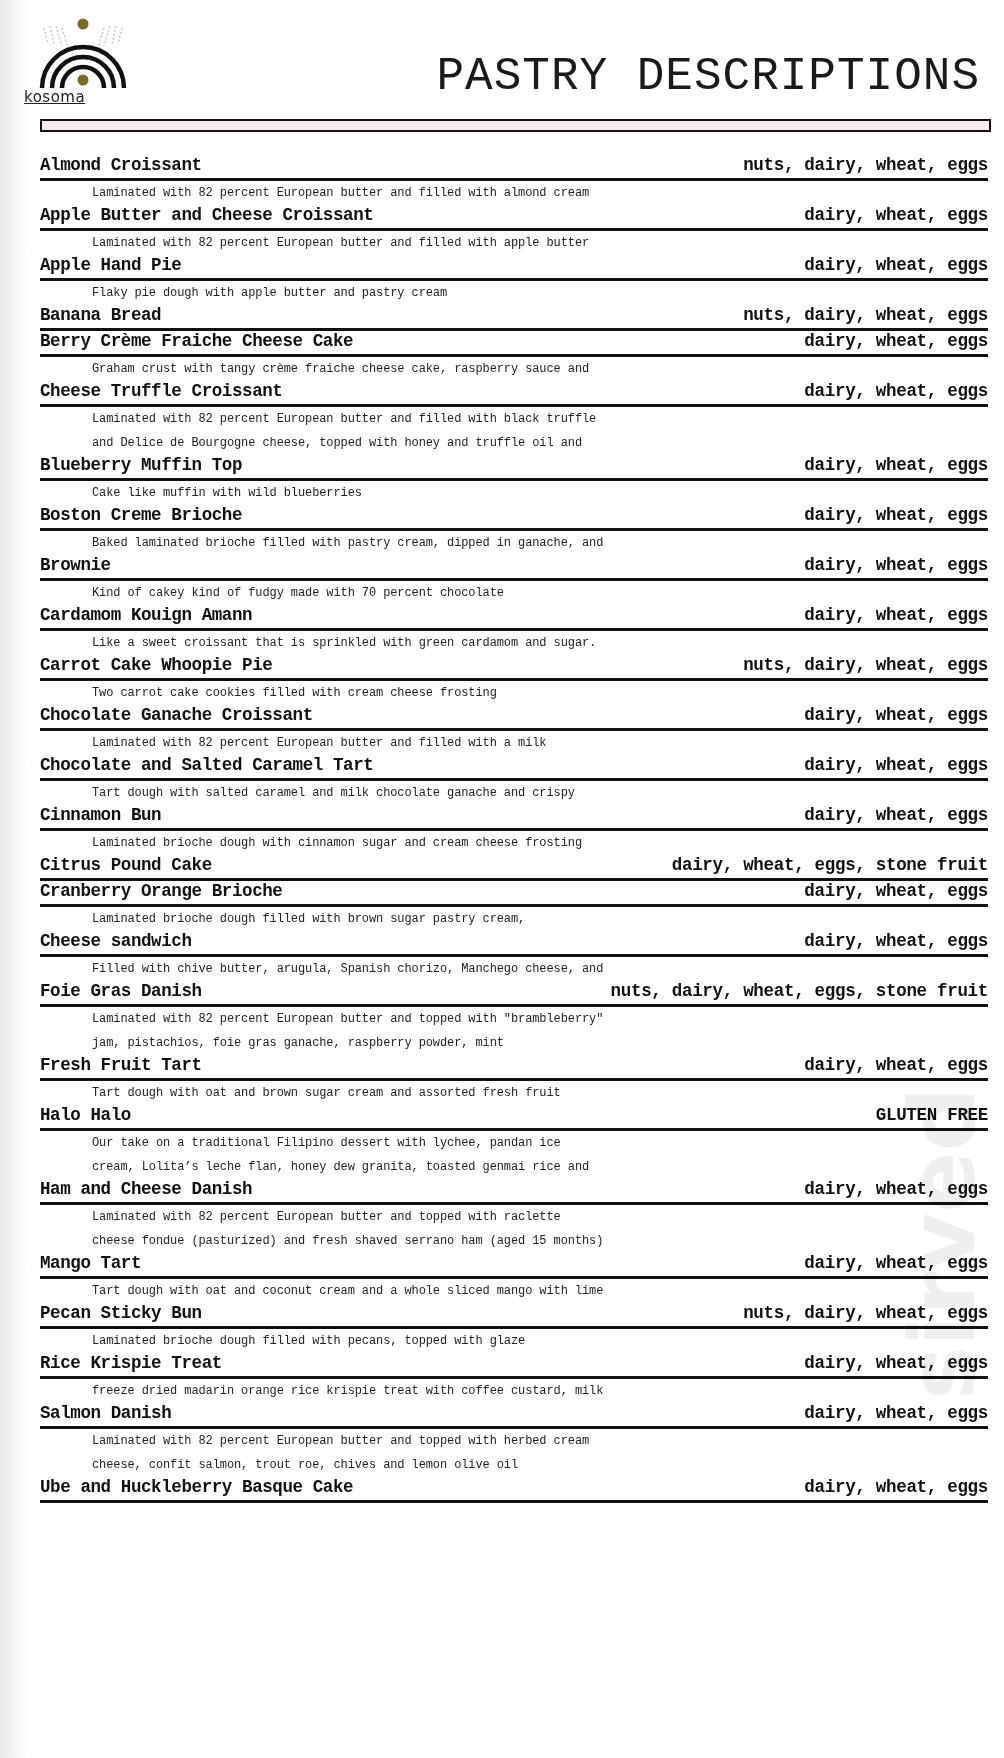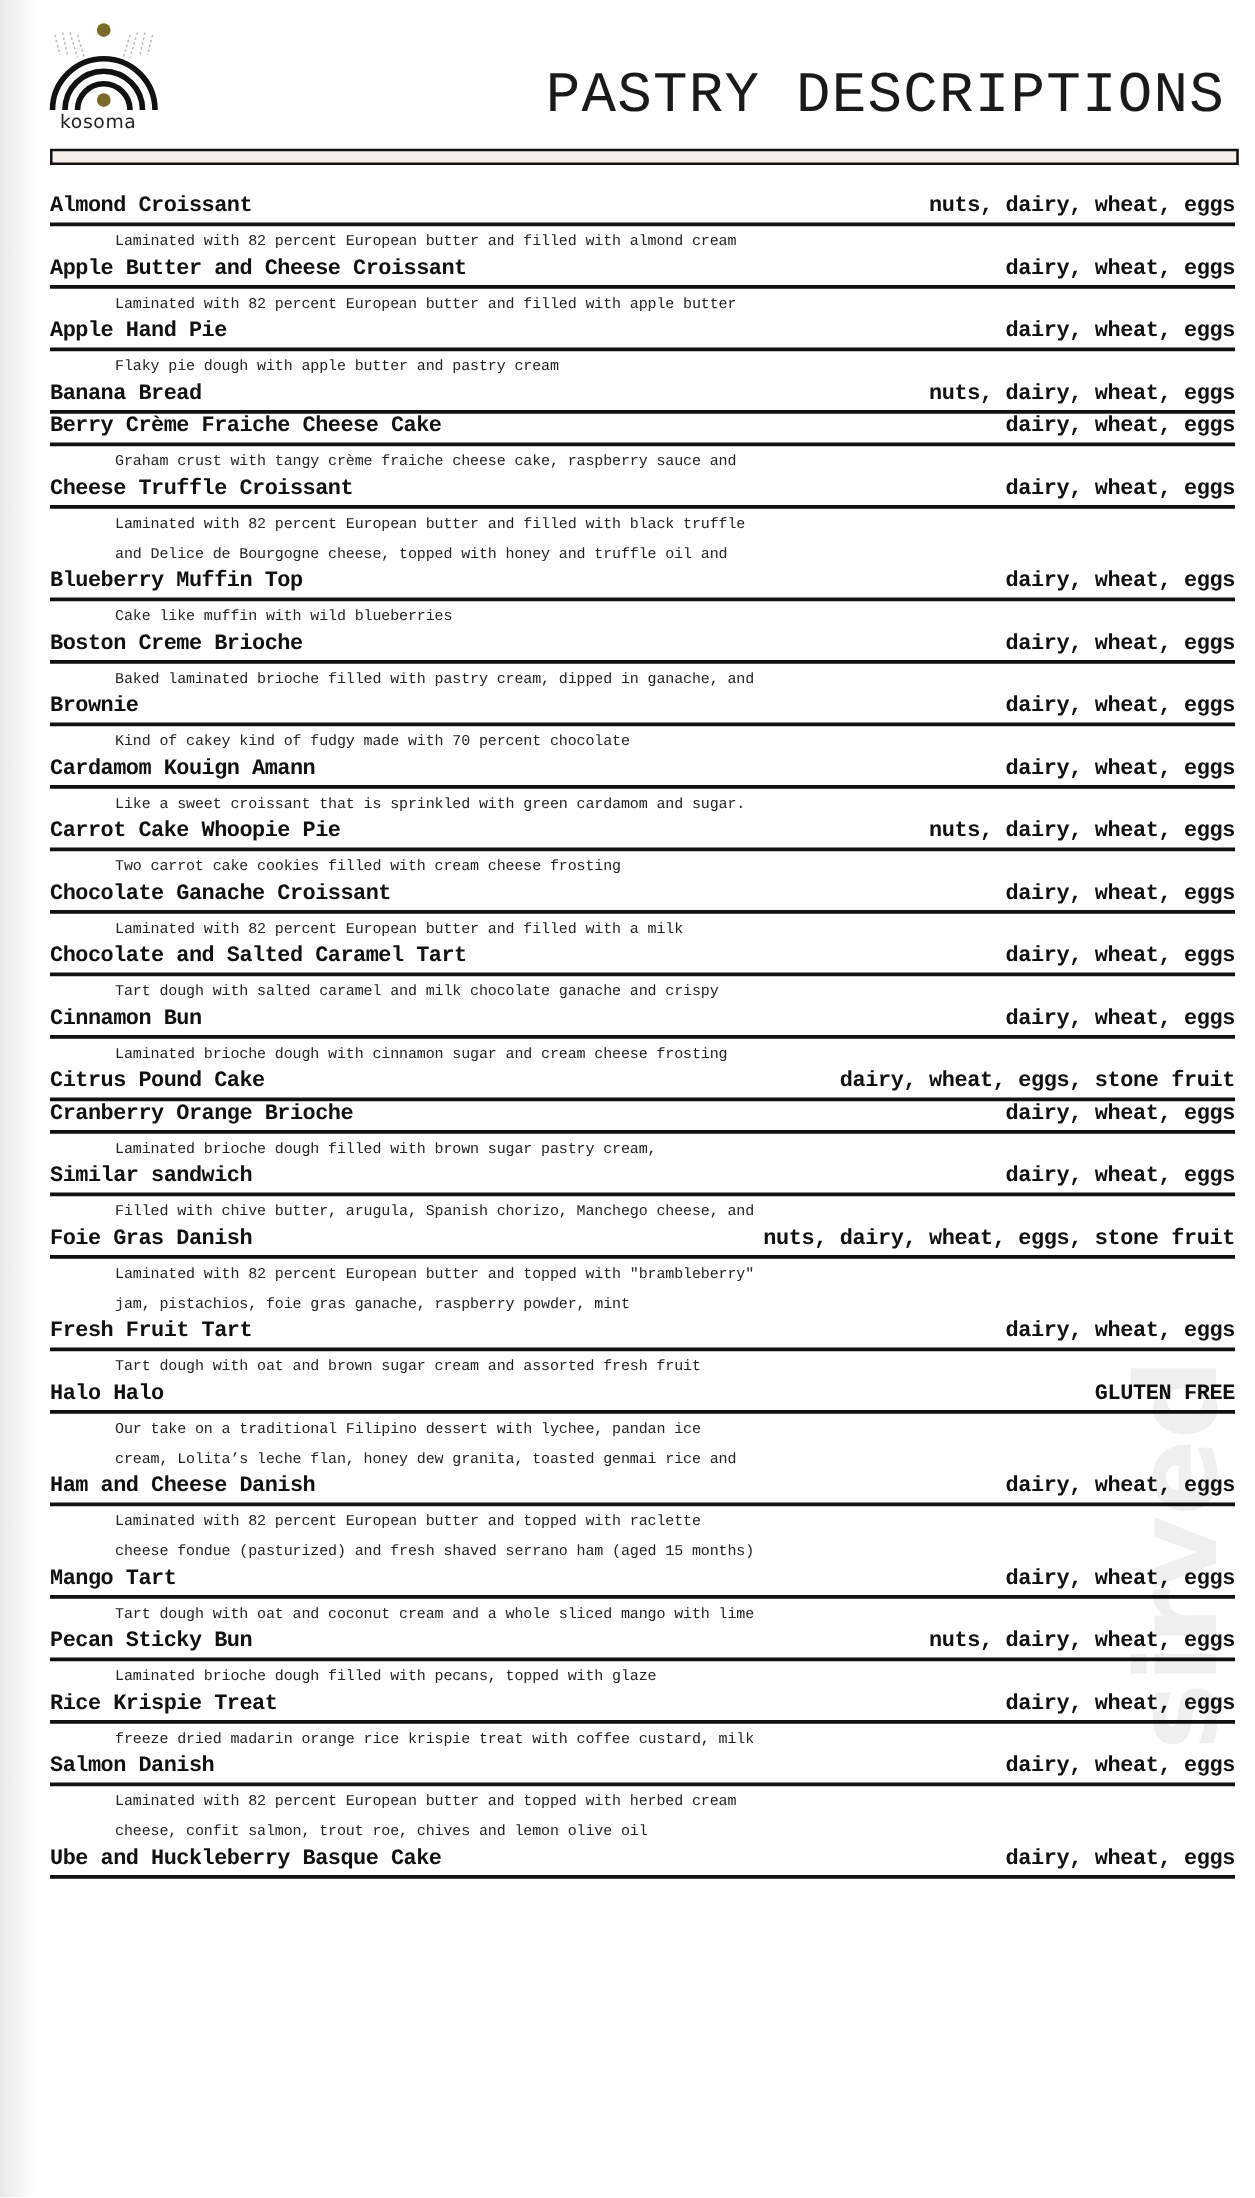--- a/index.html
+++ b/index.html
@@ -8,22 +8,22 @@
     background: #ffffff; position: relative;
     font-family: "Liberation Mono", "DejaVu Sans Mono", monospace;
     color: #111;
   }
   .left-shade {
     position: absolute; left: 0; top: 0; width: 28px; height: 1758px;
     background: linear-gradient(to right, #e9e9e9, #ffffff);
   }
   .logo { position: absolute; left: 38px; top: 14px; width: 90px; height: 92px; }
   .logo-text {
-    position: absolute; left: 48px; top: 88px; font-family: "DejaVu Sans", sans-serif;
-    font-size: 15px; color: #222; letter-spacing: 0.5px;
+    position: absolute; left: 24px; top: 88px; font-family: "DejaVu Sans", sans-serif;
+    font-size: 15px; color: #222; letter-spacing: 0.5px; text-decoration: underline;
   }
   .title {
     position: absolute; right: 24px; top: 20px;
     font-family: "Liberation Mono", monospace; font-size: 46px; font-weight: normal;
     letter-spacing: 1px; color: #1a1a1a;
   }
   .title-bar {
     position: absolute; left: 40px; top: 119px; width: 947px; height: 9px;
     border: 2px solid #111; background: #f7eeec;
   }
@@ -186,21 +186,21 @@
     </div>
     <div class="item">
       <div class="item-head">
         <span class="item-name">Cranberry Orange Brioche</span>
         <span class="item-tags">dairy, wheat, eggs</span>
       </div>
       <div class="item-desc">Laminated brioche dough filled with brown sugar pastry cream,</div>
     </div>
     <div class="item">
       <div class="item-head">
-        <span class="item-name">Similar sandwich</span>
+        <span class="item-name">Cheese sandwich</span>
         <span class="item-tags">dairy, wheat, eggs</span>
       </div>
       <div class="item-desc">Filled with chive butter, arugula, Spanish chorizo, Manchego cheese, and</div>
     </div>
     <div class="item">
       <div class="item-head">
         <span class="item-name">Foie Gras Danish</span>
         <span class="item-tags">nuts, dairy, wheat, eggs, stone fruit</span>
       </div>
       <div class="item-desc">Laminated with 82 percent European butter and topped with "brambleberry"

